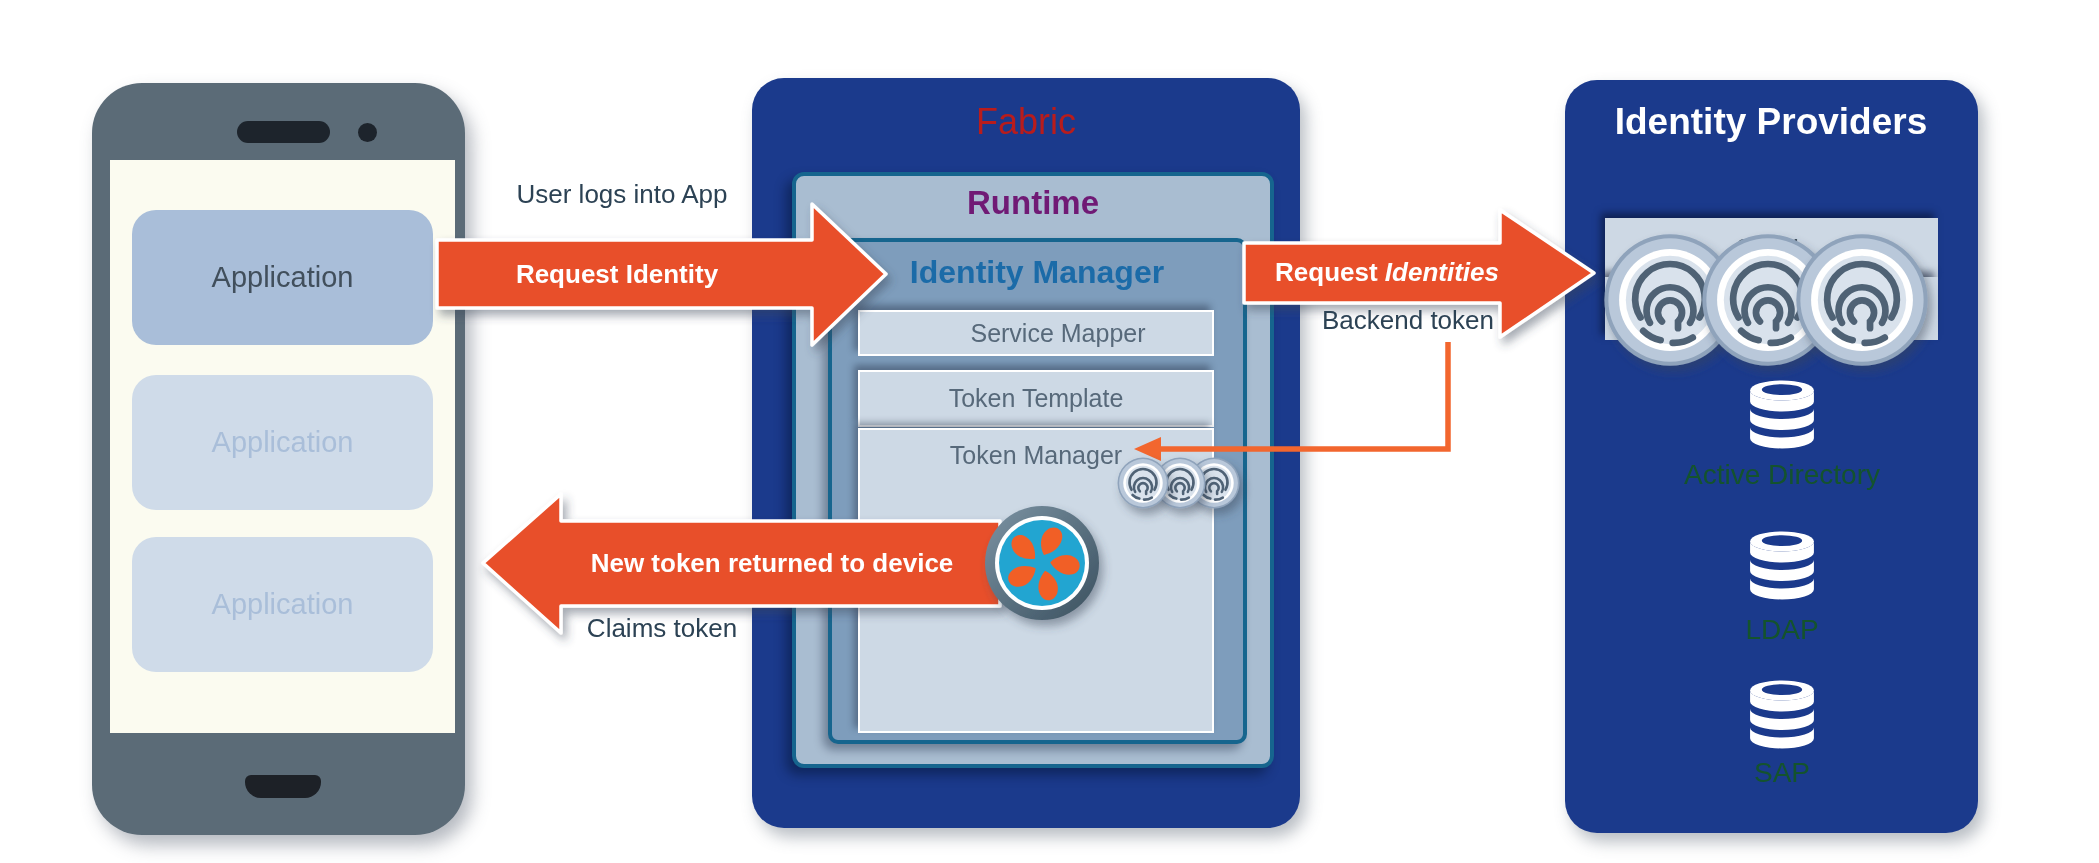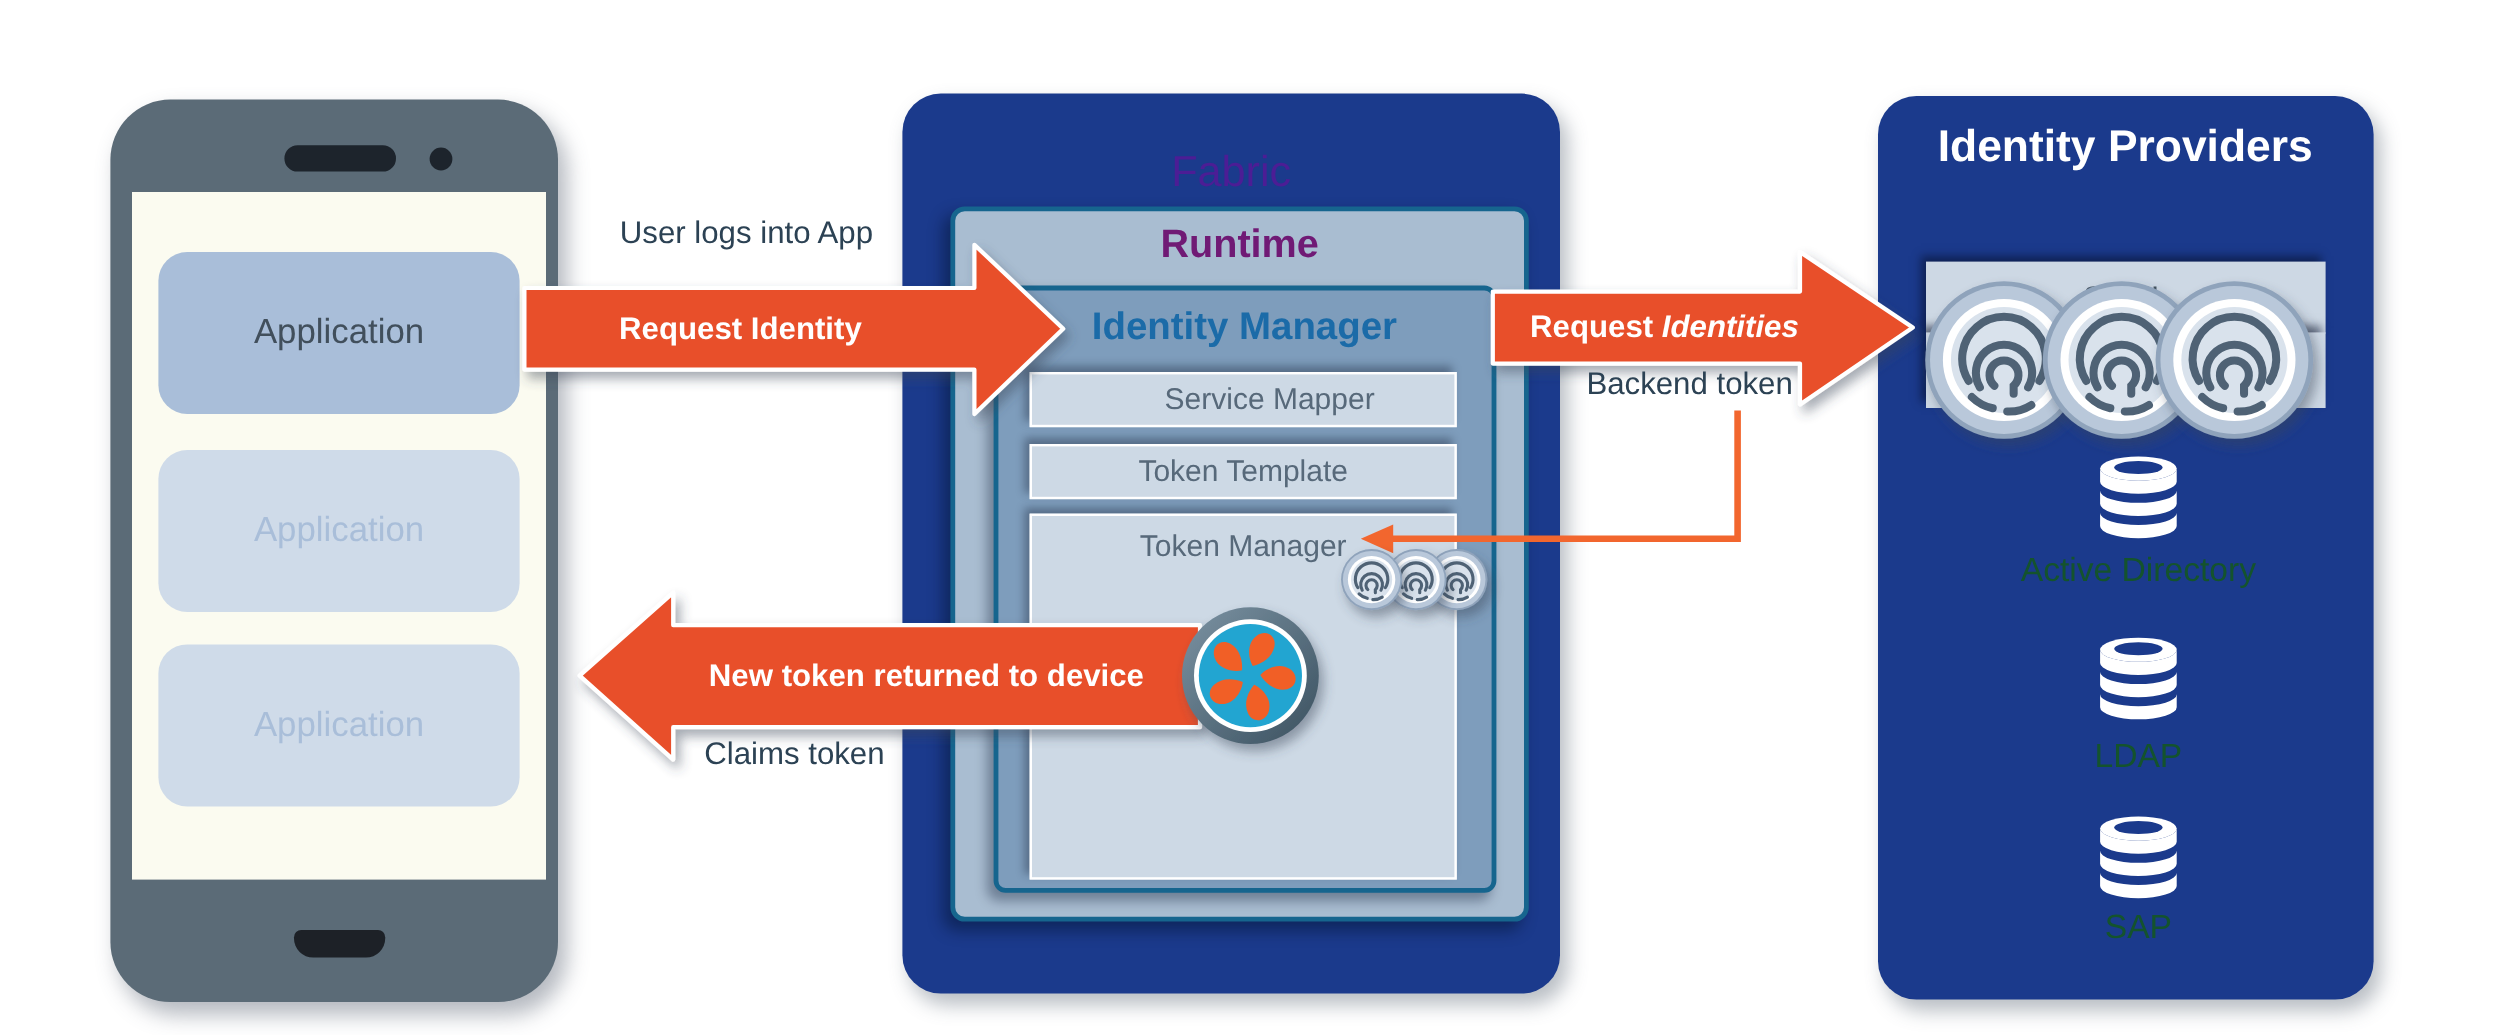--- a/index.html
+++ b/index.html
@@ -23,33 +23,33 @@
   .runtime-box{position:absolute;left:792px;top:172px;width:482px;height:596px;border-radius:12px;
                background:#a9bdd1;border:4px solid #16658e;box-sizing:border-box;
                box-shadow:-6px 7px 12px rgba(0,15,40,.45);}
   .manager-box{position:absolute;left:828px;top:238px;width:419px;height:506px;border-radius:10px;
                background:#7e9dbc;border:4px solid #16658e;box-sizing:border-box;
                box-shadow:-5px 6px 10px rgba(0,15,40,.35);}
   .bar{position:absolute;left:858px;width:356px;background:#cdd9e5;border:2px solid #ffffff;box-sizing:border-box;
        box-shadow:-4px -5px 7px rgba(25,35,55,.4);display:flex;align-items:center;justify-content:center;
        color:#57697a;font-size:25px;}
   .bar-sm{top:310px;height:46px;padding-left:44px;}
-  .bar-tt{top:370px;height:46px;}
+  .bar-tt{top:370px;height:57px;}
   .bar-tm{top:428px;height:305px;align-items:flex-start;padding-top:11px;}
   
   .idp-box{position:absolute;left:1565px;top:80px;width:413px;height:753px;border-radius:32px;
            background:#1b3a8c;box-shadow:6px 9px 16px rgba(100,110,125,.45);}
   .idp-bar{position:absolute;left:1605px;width:333px;background:#cdd8e4;box-sizing:border-box;
            box-shadow:-4px -5px 7px rgba(5,15,40,.55);display:flex;align-items:center;justify-content:center;
            color:#42525f;font-size:26px;}
   .idp-bar1{top:202px;height:60px;margin-top:16px;}
   .idp-bar2{top:277px;height:63px;}
   
   .ctext{position:absolute;transform:translate(-50%,-50%);white-space:nowrap;}
-  .fabric-title{left:1026px;top:122px;color:#4c1d95;font-size:36px;margin-top:21px;}
+  .fabric-title{left:1026px;top:122px;color:#b91c1c;font-size:36px;}
   .runtime-title{left:1033px;top:203px;color:#701a75;font-size:33px;font-weight:bold;}
   .manager-title{left:1037px;top:272px;color:#1b6ba8;font-size:32px;font-weight:600;}
   .idp-title{left:1771px;top:122px;color:#ffffff;font-size:37px;font-weight:600;}
   .dir-label{color:#14532d;font-size:28px;}
   .dark-label{color:#2c4254;font-size:26px;}
   .arrow-label{color:#ffffff;font-size:26px;font-weight:bold;}
   .overlay{position:absolute;left:0;top:0;width:2099px;height:863px;pointer-events:none;}
   .em-it{font-style:italic;}
 </style>
 </head>

